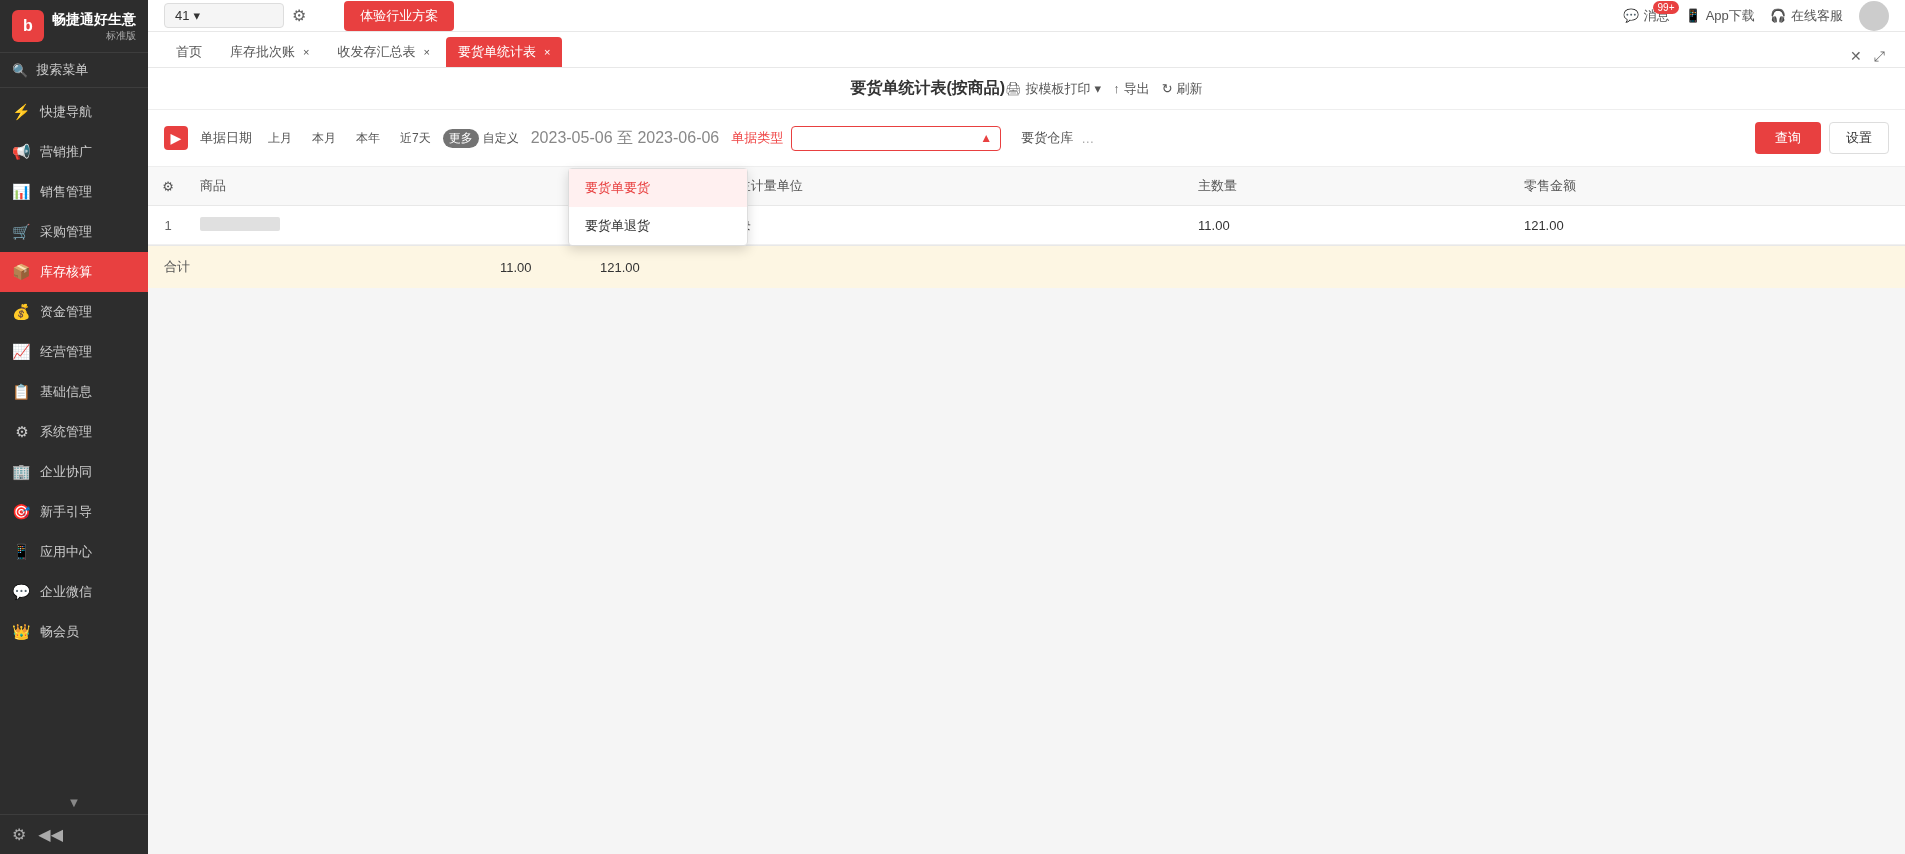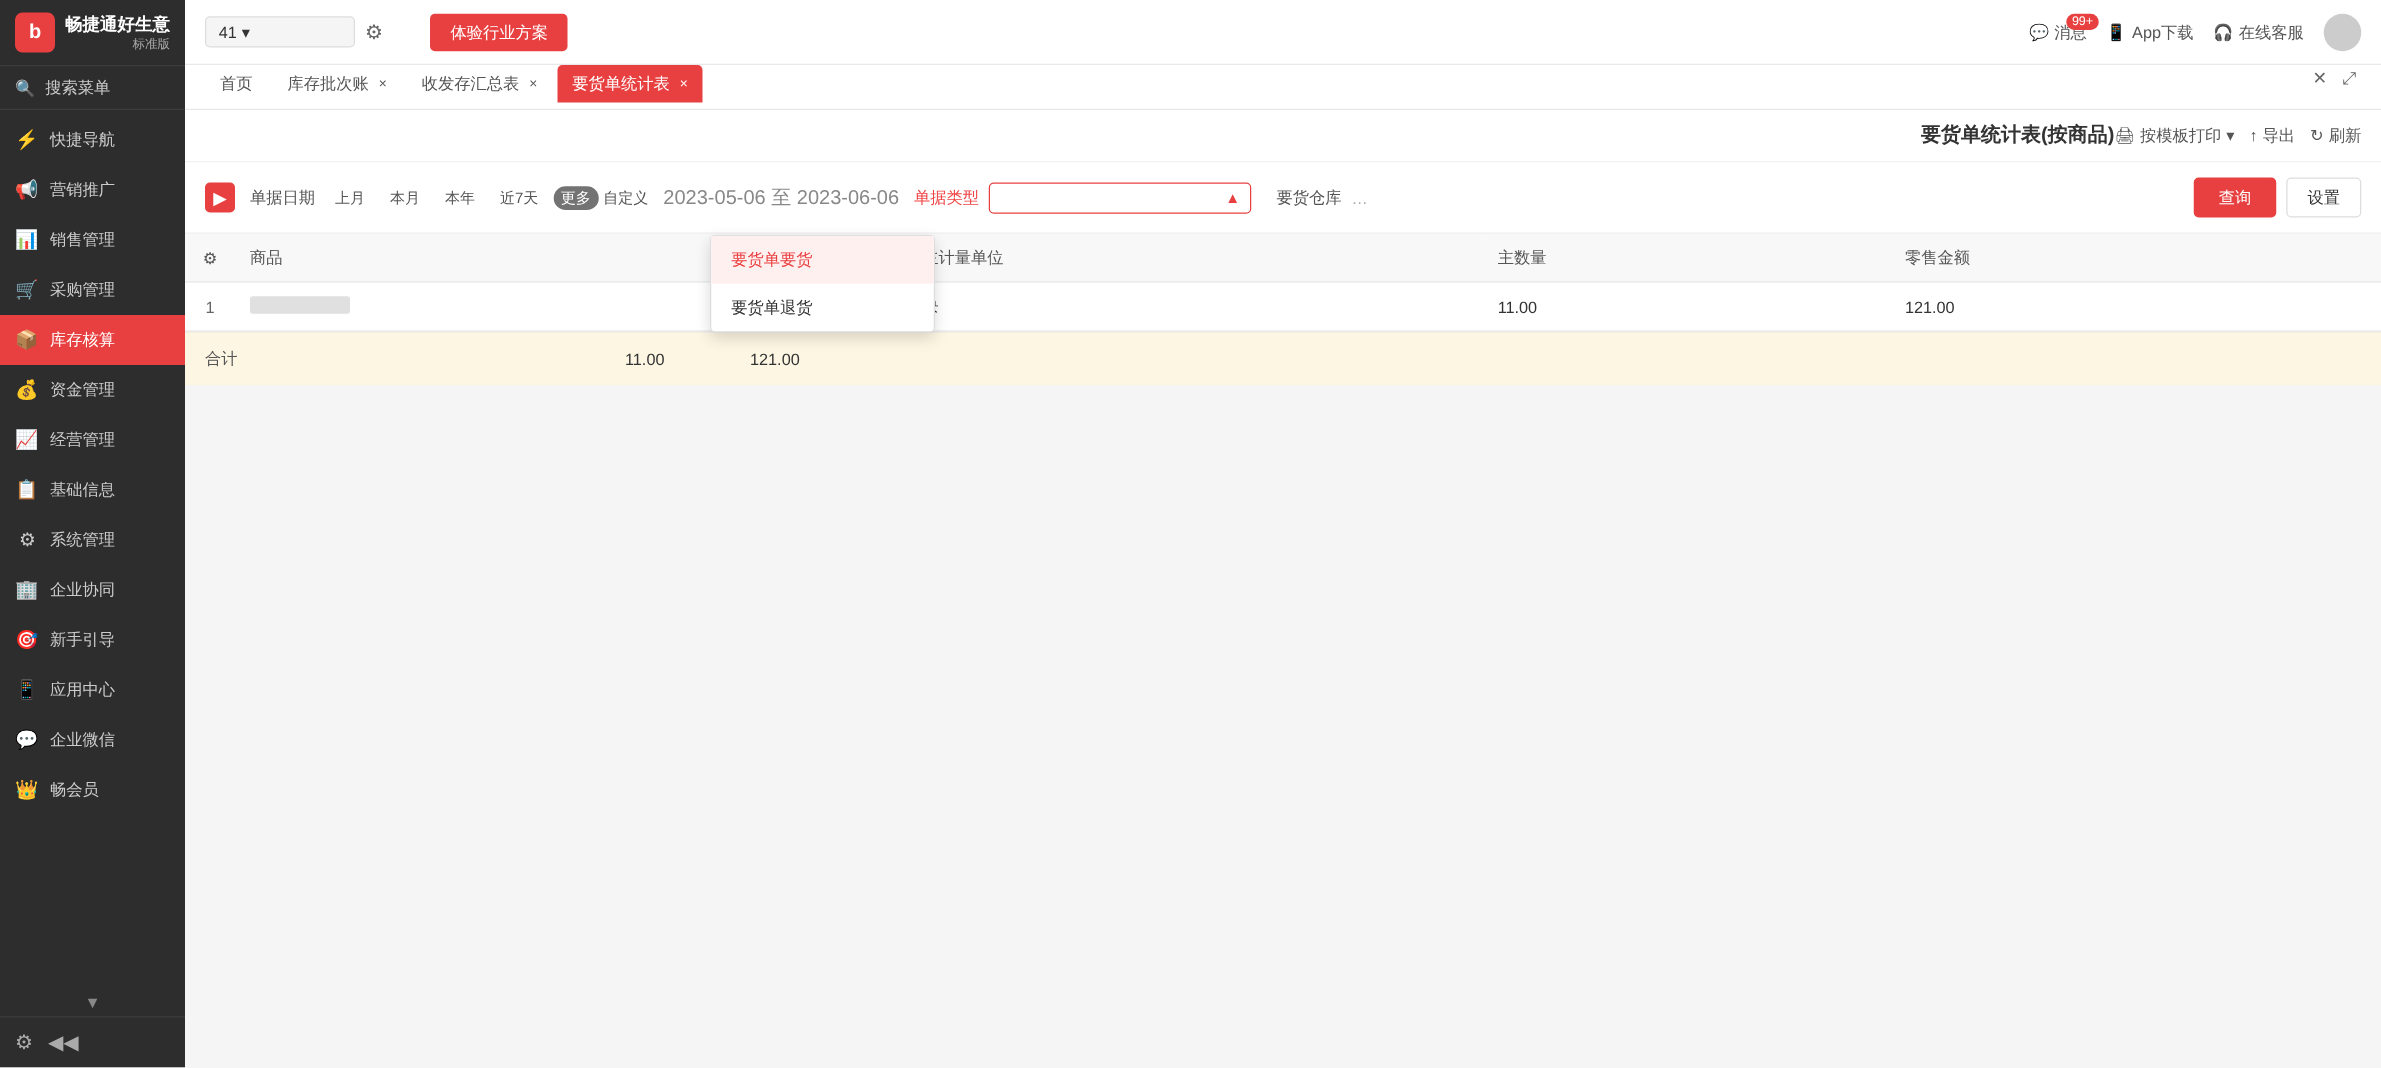--- a/index.html
+++ b/index.html
@@ -95,21 +95,21 @@
       flex-direction: column;
       height: 100%;
       overflow: hidden;
     }
 
     
     .topbar {
       display: flex;
       align-items: center;
       padding: 0 16px;
-      height: 52px;
+      height: 32px;
       background: #fff;
       border-bottom: 1px solid #e8e8e8;
       gap: 12px;
     }
     .topbar-left {
       display: flex;
       align-items: center;
       gap: 8px;
       flex: 1;
     }
@@ -164,21 +164,21 @@
     .avatar {
       width: 30px;
       height: 30px;
       background: #ccc;
       border-radius: 50%;
     }
 
     
     .tabs-bar {
       display: flex;
-      align-items: flex-start;
+      align-items: flex-end;
       background: #fff;
       border-bottom: 1px solid #e8e8e8;
       padding: 0 16px;
       height: 36px;
       gap: 4px;
     }
     .tab-item {
       display: flex;
       align-items: center;
       gap: 4px;
@@ -198,21 +198,21 @@
     .page-content {
       flex: 1;
       overflow: auto;
       background: #f5f5f5;
       padding: 0;
     }
 
     .page-header {
       display: flex;
       align-items: center;
-      justify-content: flex-end;
+      justify-content: center;
       padding: 10px 16px;
       background: white;
       border-bottom: 1px solid #eee;
     }
     .page-title { font-size: 16px; font-weight: bold; color: #333; }
     .page-header-actions {
       display: flex;
       align-items: center;
       gap: 12px;
     }

